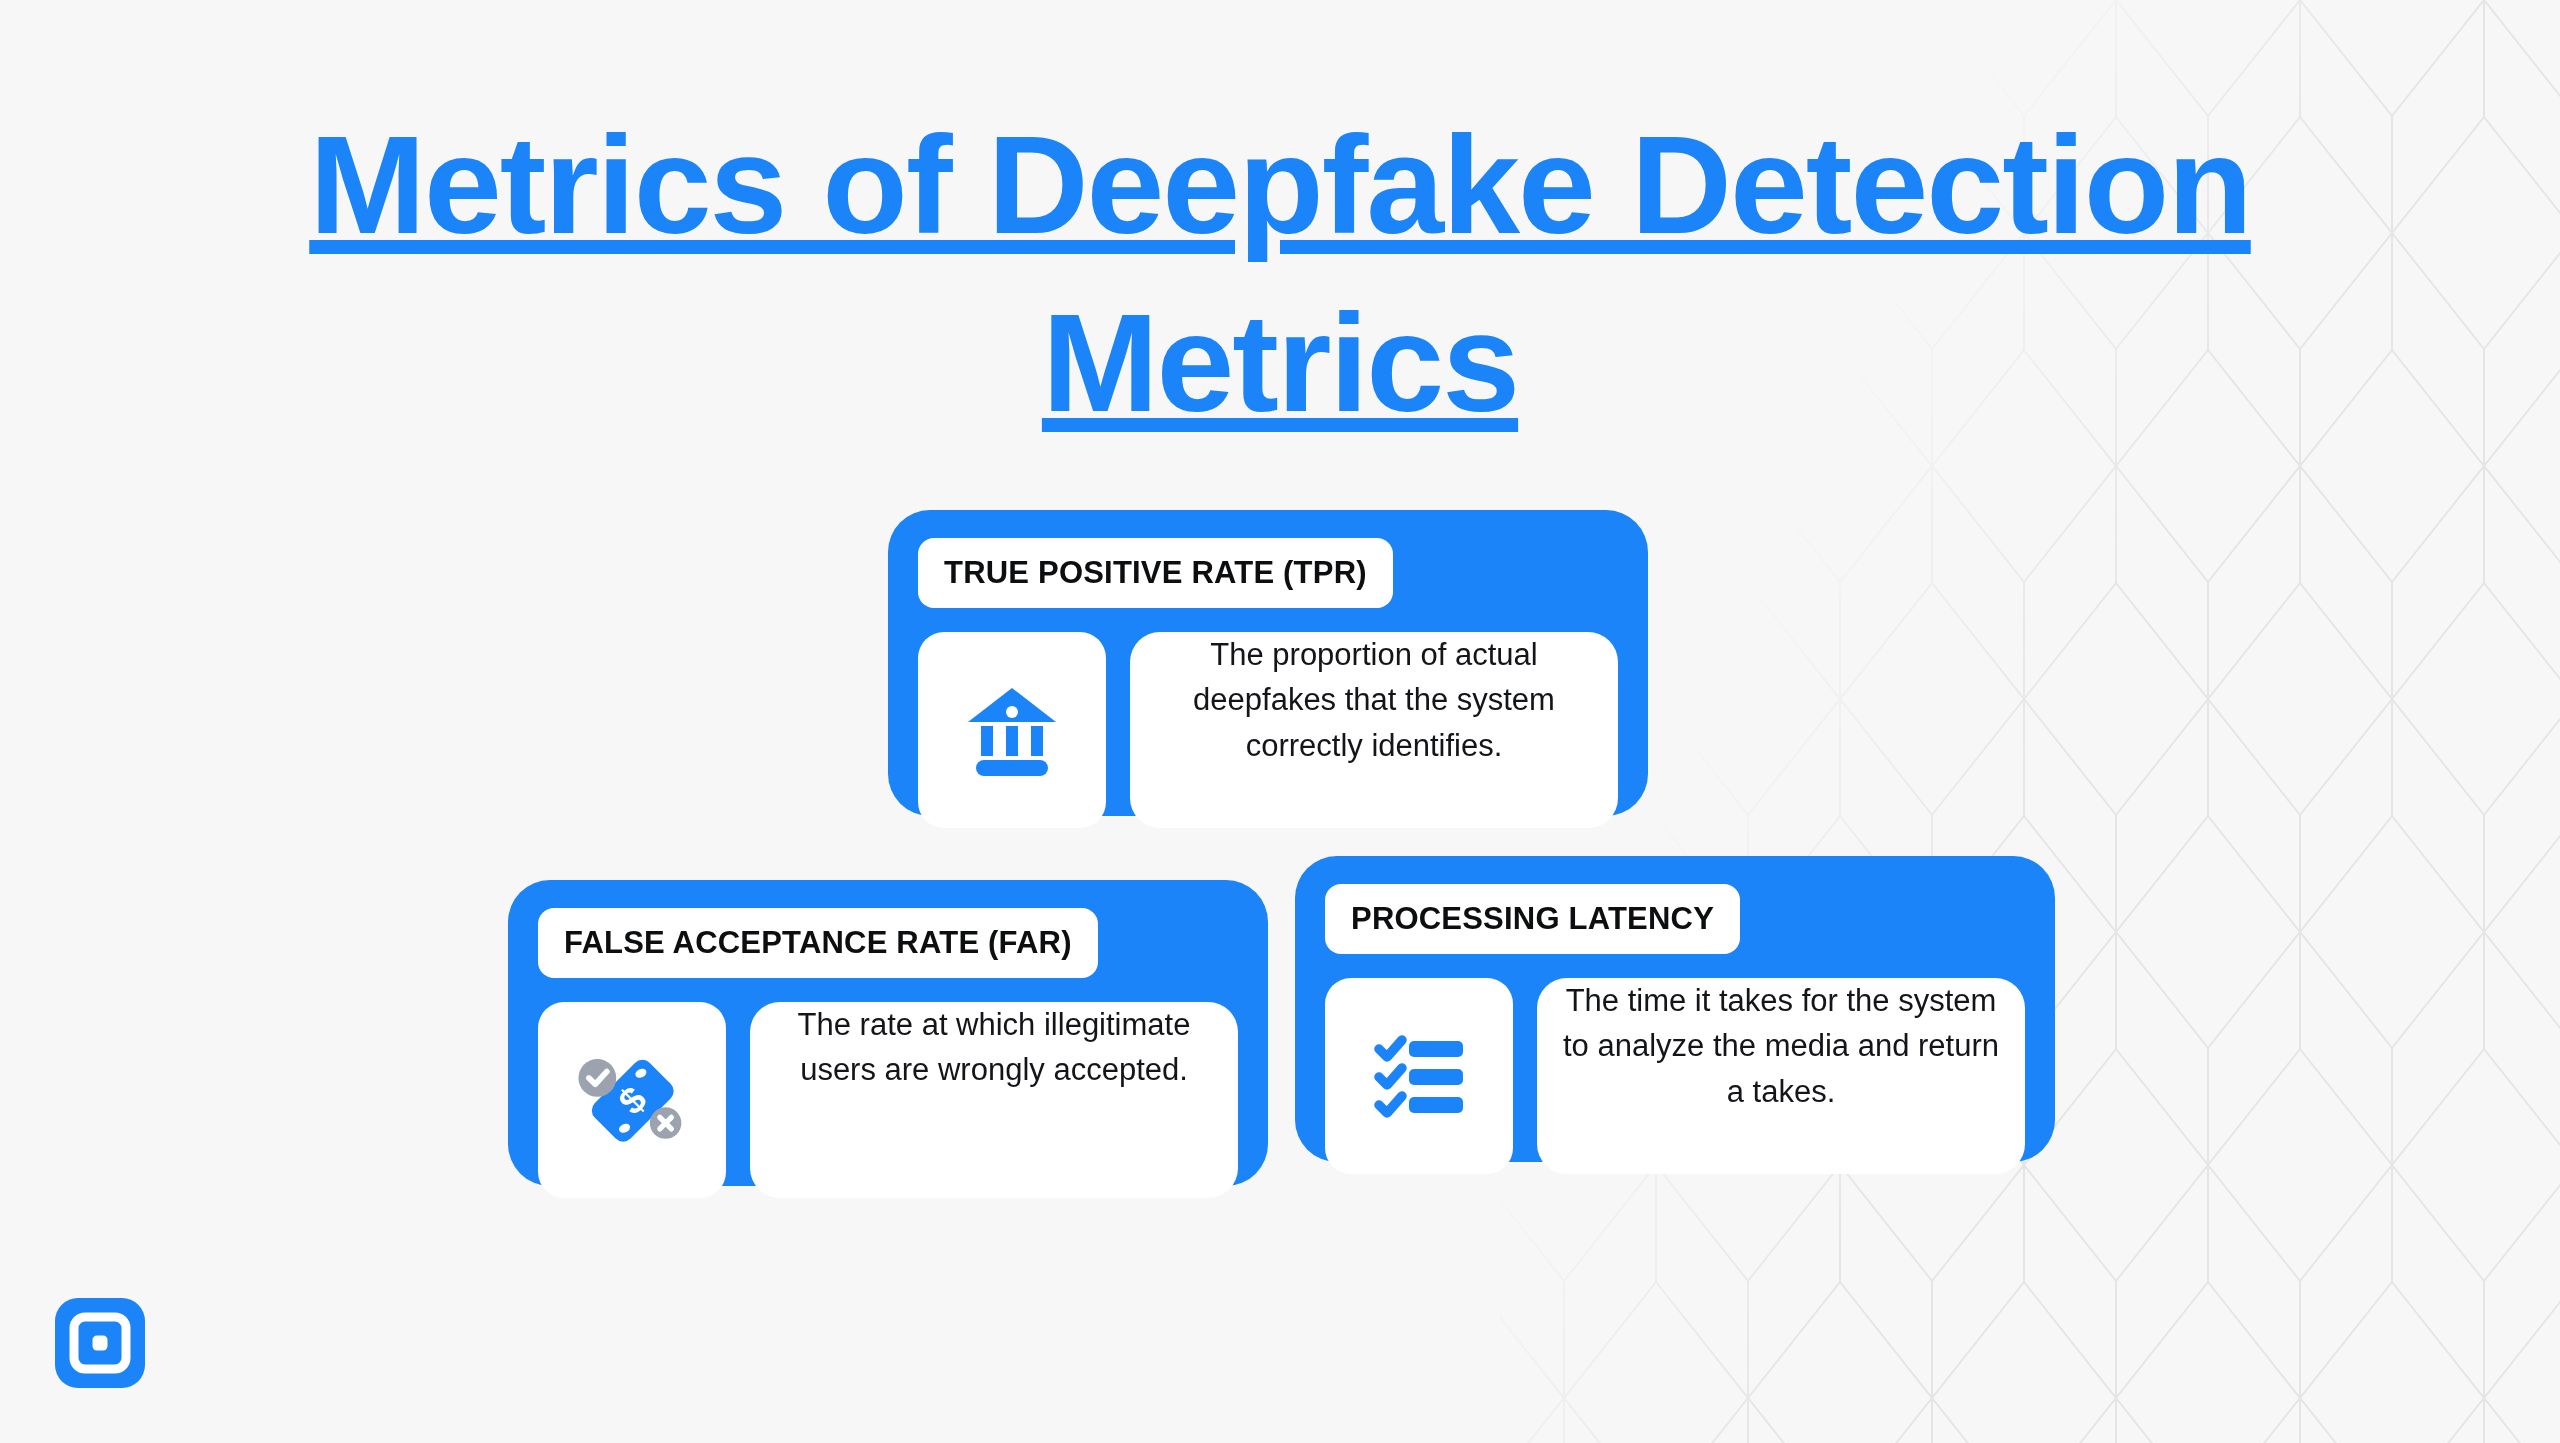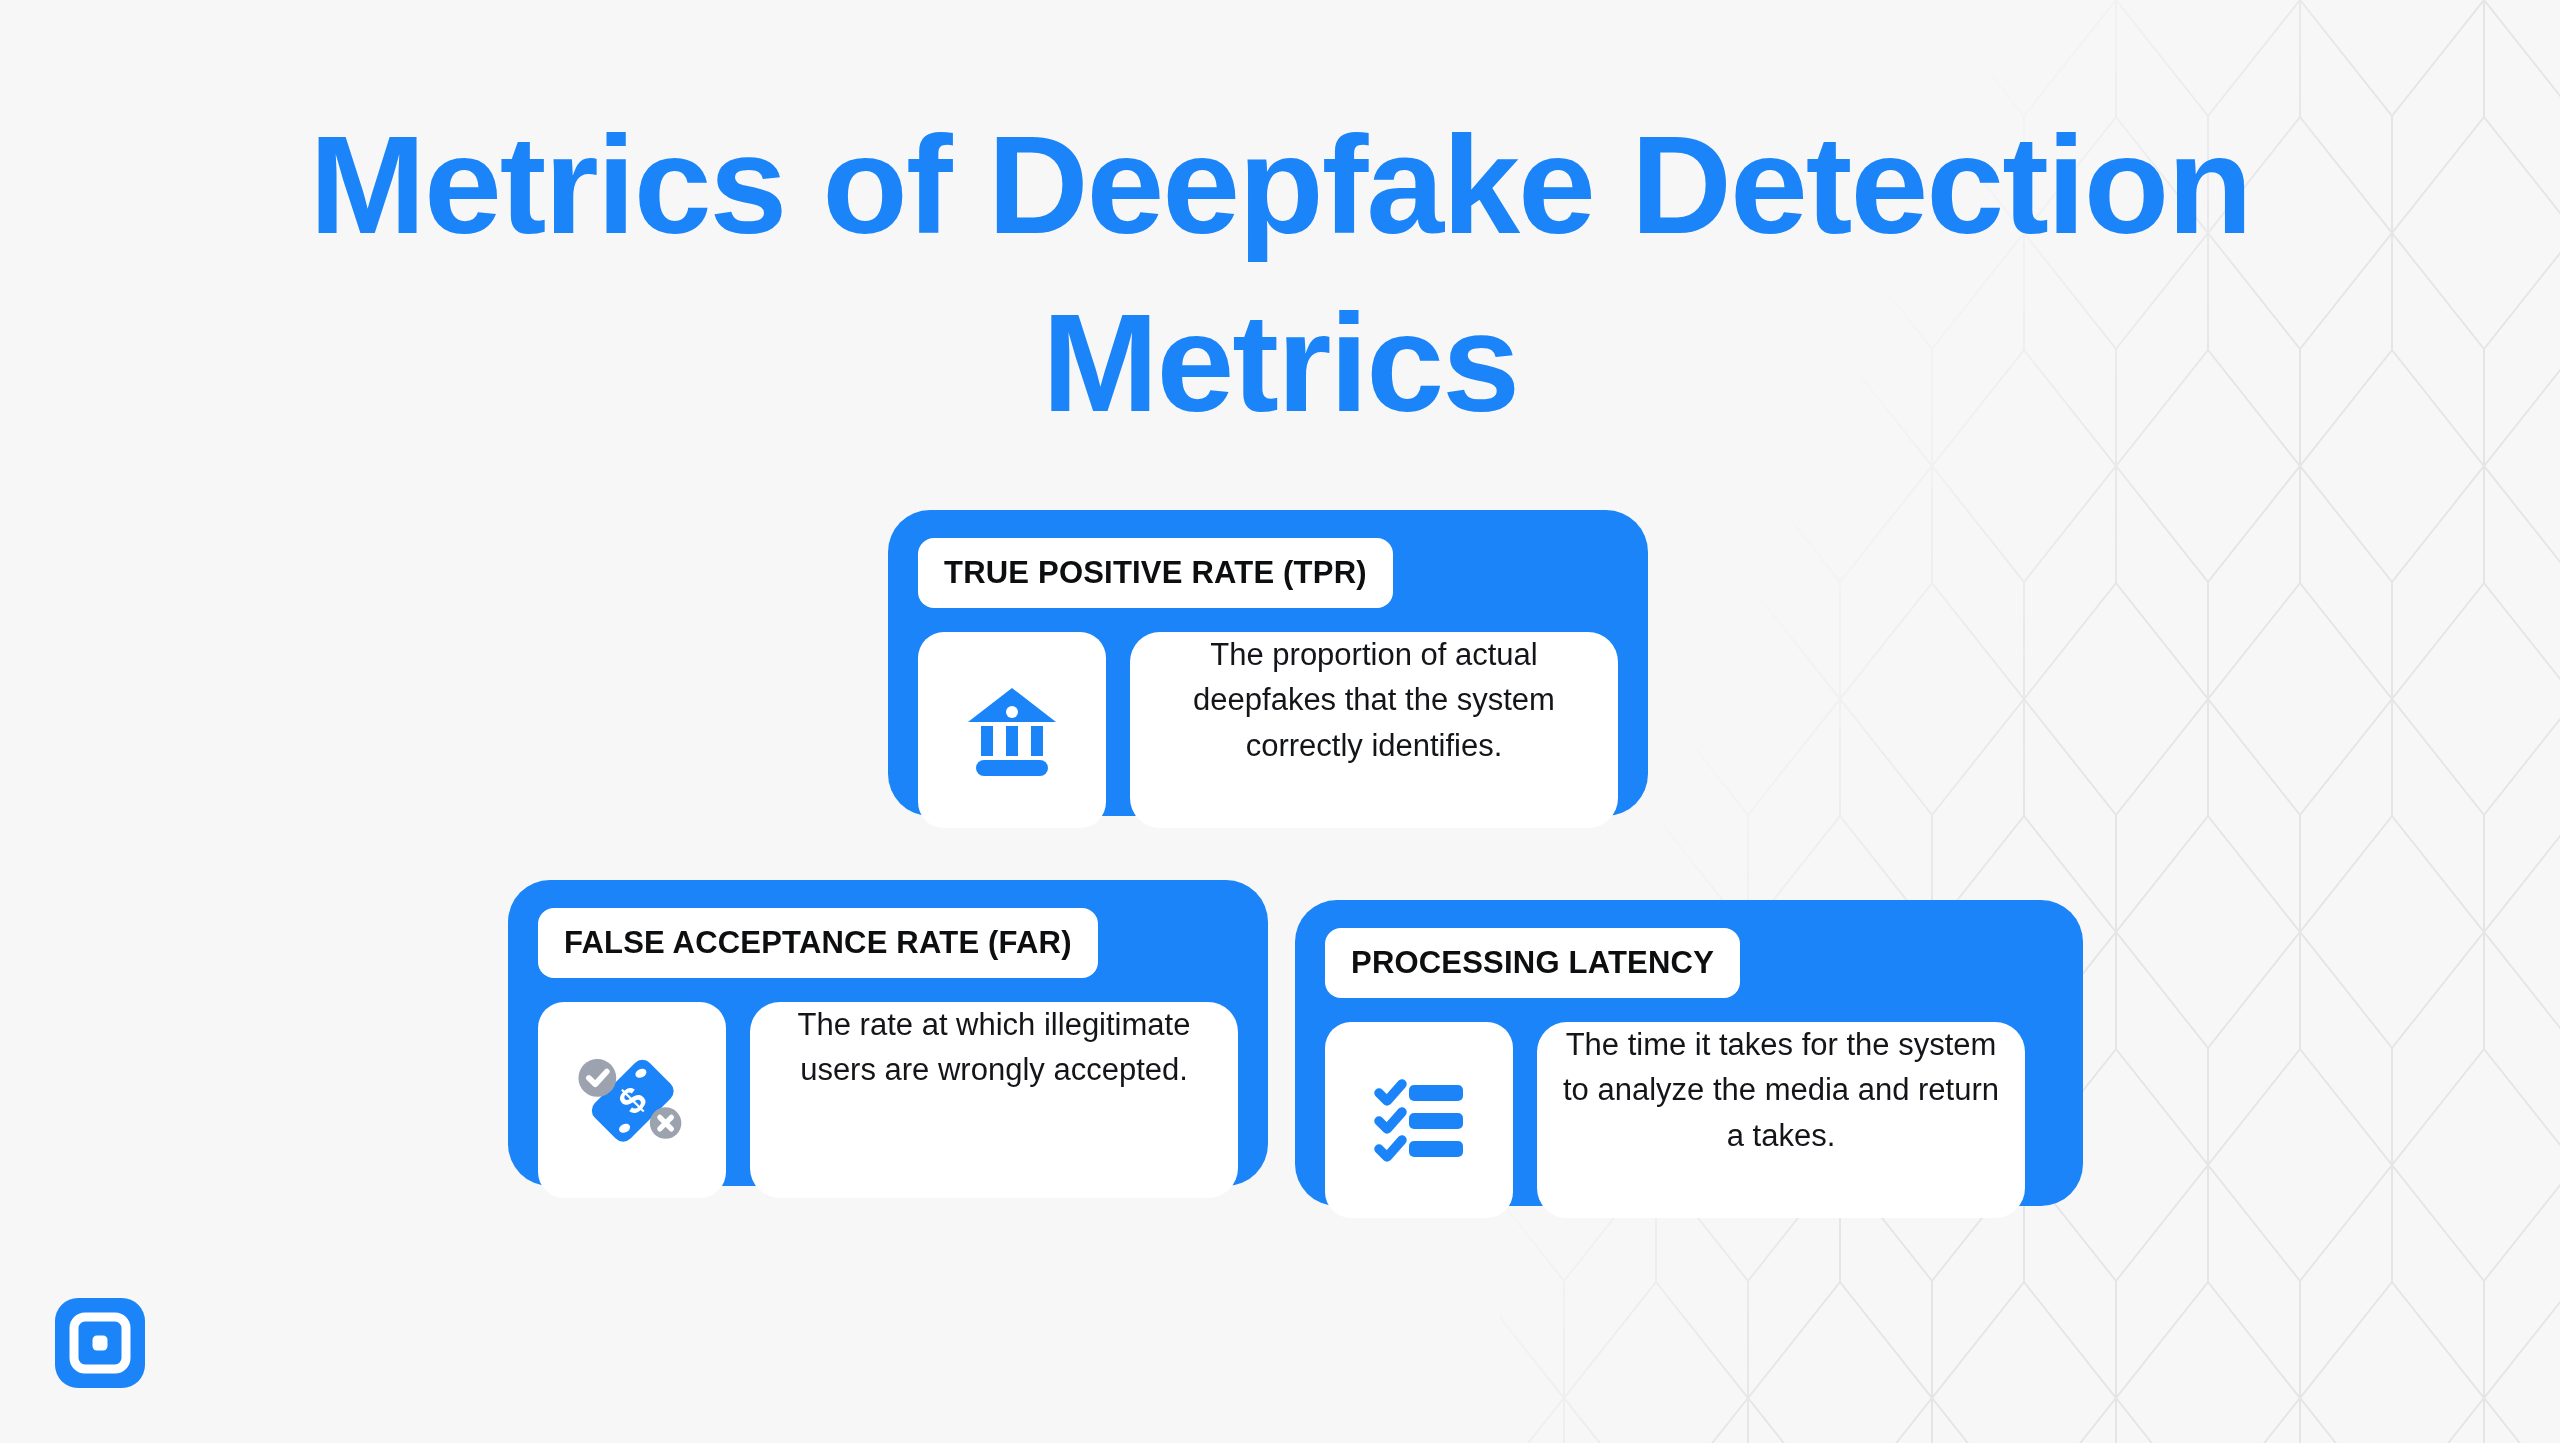--- a/index.html
+++ b/index.html
@@ -3,28 +3,28 @@
 <meta charset="utf-8">
 <style>
   html,body{margin:0;padding:0;background:#F7F7F8;}
   .canvas{
     position:relative;width:2560px;height:1443px;overflow:hidden;
     background:#F7F7F8;font-family:"Liberation Sans",sans-serif;
   }
   .bgpattern{position:absolute;left:0;top:0;pointer-events:none;}
   .title{
     position:absolute;top:96px;left:0;width:2560px;text-align:center;
-    color:#1B84F8;font-weight:bold;font-size:140px;line-height:1.27;letter-spacing:-2px;
+    color:#1B84F8;font-weight:bold;font-size:140px;line-height:1.27;letter-spacing:-2px;text-decoration:underline;
   }
   .card{
     position:absolute;width:760px;height:306px;background:#1B84F8;border-radius:42px;
   }
   .card-tpr{left:888px;top:510px;}
   .card-far{left:508px;top:880px;}
-  .card-latency{left:1295px;top:900px;padding-left:28px;}
+  .card-latency{left:1295px;top:856px;}
   .label-badge{
     position:absolute;left:30px;top:28px;background:#ffffff;border-radius:16px;
     padding:17px 26px;font-size:31px;font-weight:bold;color:#0D0E10;
     white-space:nowrap;letter-spacing:0.2px;
   }
   .icon-tile{
     position:absolute;left:30px;top:122px;width:188px;height:196px;background:#ffffff;
     border-radius:26px;display:flex;align-items:center;justify-content:center;
   }
   .desc-box{

